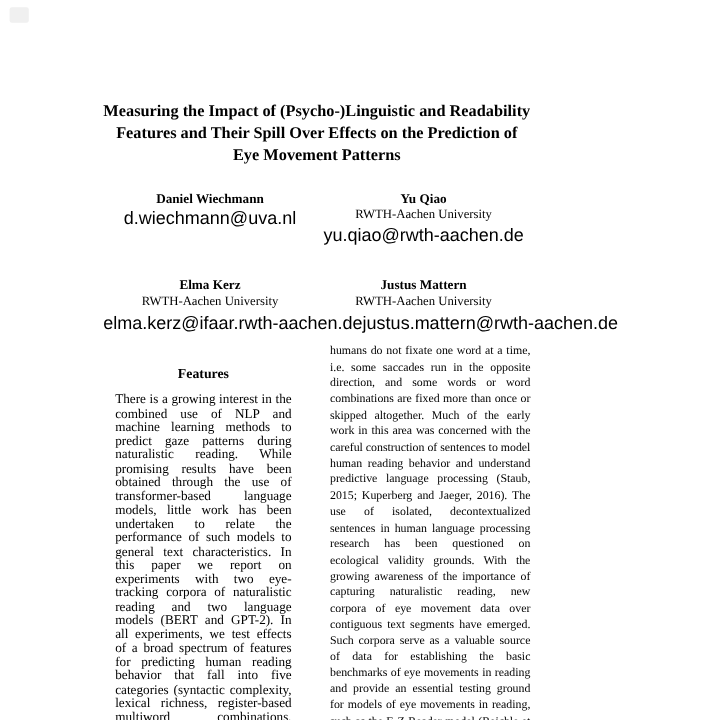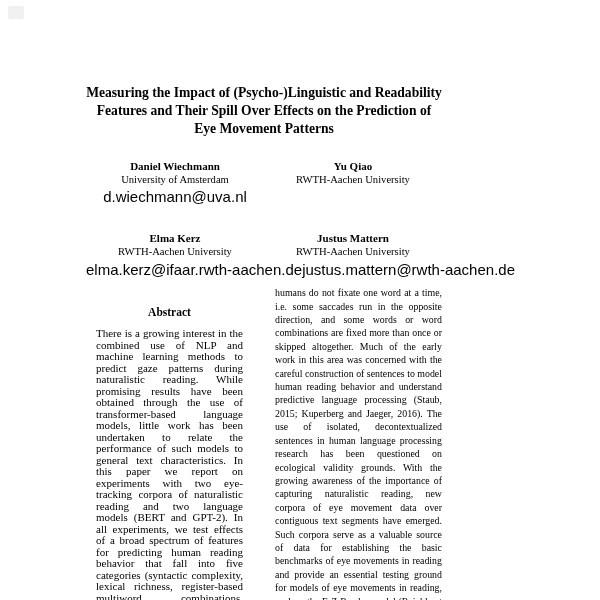--- a/index.html
+++ b/index.html
@@ -54,26 +54,26 @@
 
   <div class="content">
 
     <h1 class="title">Measuring the Impact of (Psycho-)Linguistic and Readability Features and Their Spill Over Effects on the Prediction of Eye Movement Patterns</h1>
 
     <div class="authors">
 
       <div class="authors-row">
         <div class="author">
           <div class="author-name">Daniel Wiechmann</div>
-          <div class="author-affil">University of Amsterdam</div>
           <div class="author-email">d.wiechmann@uva.nl</div>
         </div>
         <div class="author">
           <div class="author-name">Yu Qiao</div>
           <div class="author-affil">RWTH-Aachen University</div>
+          <div class="author-email">yu.qiao@rwth-aachen.de</div>
         </div>
       </div>
 
       <div class="authors-row row2">
         <div class="author">
           <div class="author-name">Elma Kerz</div>
           <div class="author-affil">RWTH-Aachen University</div>
         </div>
         <div class="author">
           <div class="author-name">Justus Mattern</div>
@@ -81,21 +81,21 @@
         </div>
       </div>
 
       <div class="email-line"><span>elma.kerz@ifaar.rwth-aachen.de</span><span>justus.mattern@rwth-aachen.de</span></div>
 
     </div>
 
     <div class="columns">
 
       <div class="col">
-        <div class="abstract-heading">Abstract</div>
+        <div class="abstract-heading">Features</div>
         <div class="abstract-text">There is a growing interest in the combined use of NLP and machine learning methods to predict gaze patterns during naturalistic reading. While promising results have been obtained through the use of transformer-based language models, little work has been undertaken to relate the performance of such models to general text characteristics. In this paper we report on experiments with two eye-tracking corpora of naturalistic reading and two language models (BERT and GPT-2). In all experiments, we test effects of a broad spectrum of features for predicting human reading behavior that fall into five categories (syntactic complexity, lexical richness, register-based multiword combinations, readability and psycholinguistic word properties). Our experiments show that both the features included and the architecture of the transformer-based language models play a role in predicting multiple eye-tracking measures during naturalistic reading. We also report the results of experiments aimed at determining the relative importance of features from different groups using SP-LIME.</div>
         <div class="section-heading">
           <span class="section-number">1</span><span>Introduction</span>
         </div>
       </div>
 
       <div class="col">
         <div class="body-text">humans do not fixate one word at a time, i.e. some saccades run in the opposite direction, and some words or word combinations are fixed more than once or skipped altogether. Much of the early work in this area was concerned with the careful construction of sentences to model human reading behavior and understand predictive language processing (Staub, 2015; Kuperberg and Jaeger, 2016). The use of isolated, decontextualized sentences in human language processing research has been questioned on ecological validity grounds. With the growing awareness of the importance of capturing naturalistic reading, new corpora of eye movement data over contiguous text segments have emerged. Such corpora serve as a valuable source of data for establishing the basic benchmarks of eye movements in reading and provide an essential testing ground for models of eye movements in reading, such as the E-Z Reader model (Reichle et al., 1998) and the SWIFT model (Engbert et al., 2005). They are also used to evaluate theories of human language processing in psycholinguistics: For example, the predictions of two theories of syntactic processing complexity (dependency locality theory and surprisal) were tested in the Dundee</div>
       </div>
 

